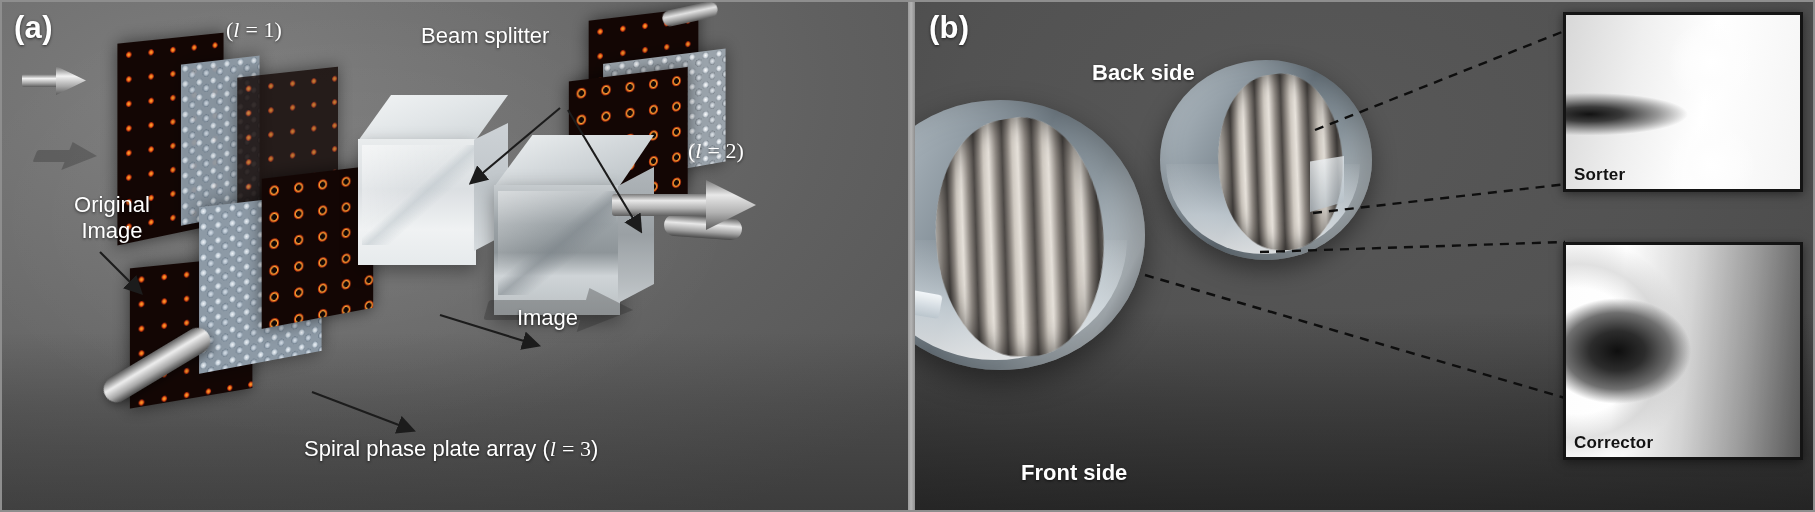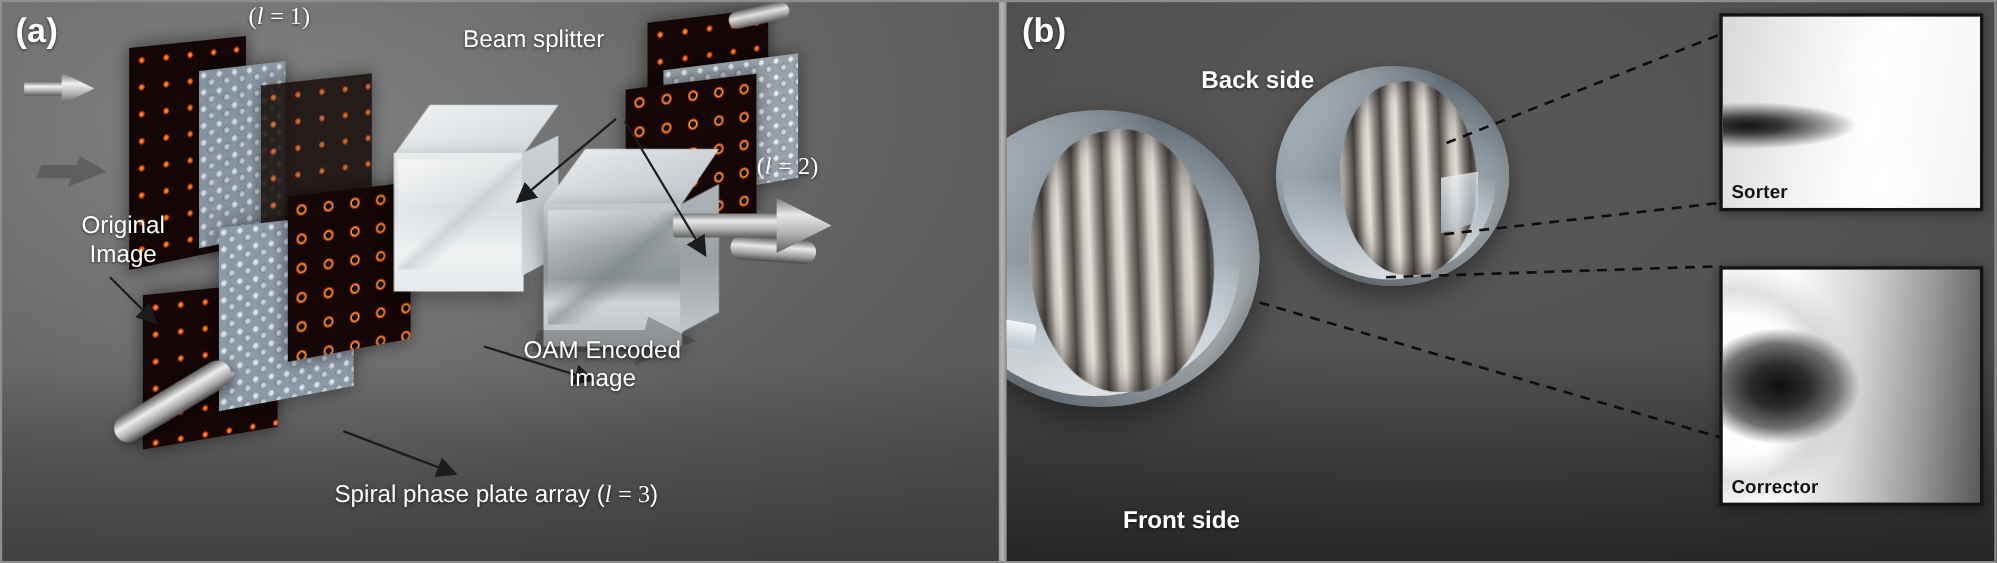--- a/index.html
+++ b/index.html
@@ -255,39 +255,38 @@
 
       <path d="M100,252 L140,292" stroke="#1c1c1c" stroke-width="2.1" fill="none" marker-end="url(#mArrow)"></path>
 
       <path d="M440,315 L537,345" stroke="#1c1c1c" stroke-width="2.1" fill="none" marker-end="url(#mArrow)"></path>
 
       <path d="M312,392 L412,430" stroke="#1c1c1c" stroke-width="2.1" fill="none" marker-end="url(#mArrow)"></path>
     </svg>
 
     <div class="lbl panel-tag" style="left:14px;top:10px;">(a)</div>
 
-    <div class="lbl lbl-plain" style="left:226px;top:2px;">
+    <div class="lbl lbl-plain" style="left:226px;top:17px;">
       <span class="mathn">(</span><span class="math">l</span>
       <span class="mathn">= 1</span><span class="mathn">)</span>
     </div>
 
     <div class="lbl lbl-plain" style="left:421px;top:23px;">Beam splitter</div>
 
     <div class="lbl lbl-plain" style="left:688px;top:138px;">
       <span class="mathn">(</span><span class="math">l</span>
       <span class="mathn">= 2</span><span class="mathn">)</span>
     </div>
 
     <div class="lbl lbl-center" style="left:52px;top:192px;width:120px;line-height:1.18;">
       <div class="lbl-plain">Original</div>
       <div class="lbl-plain">Image</div>
     </div>
 
     <div class="lbl lbl-center" style="left:460px;top:305px;width:175px;line-height:1.18;">
-      <div class="lbl-plain">OAM Encoded</div>
       <div class="lbl-plain">Image</div>
     </div>
 
 
     <div class="lbl lbl-plain" style="left:304px;top:436px;">
       <span>Spiral phase plate array (</span><span class="math">l</span>
       <span class="mathn">= 3</span><span>)</span>
     </div>
   </div>
 

